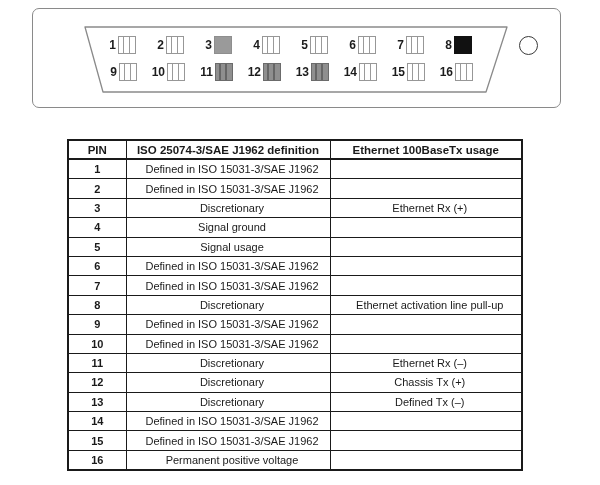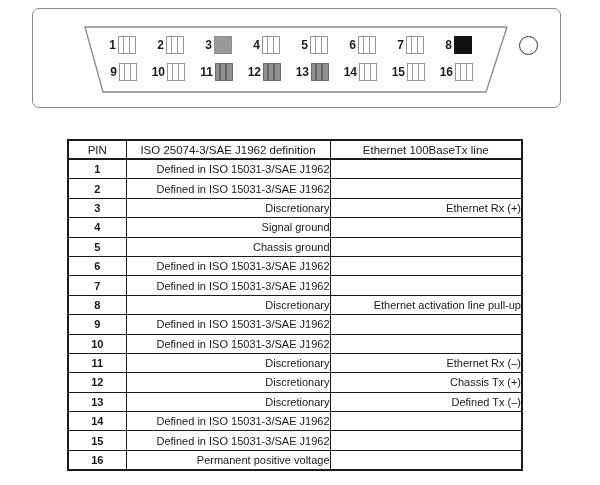--- a/index.html
+++ b/index.html
@@ -91,32 +91,32 @@
     position: absolute;
     left: 67px; top: 139px;
     border-collapse: collapse;
     border: 2px solid #1a1a1a;
     background: #ffffff;
   }
   .pin-table th {
     border: 1px solid #1a1a1a;
     border-bottom: 2px solid #1a1a1a;
     font-size: 11.5px;
-    font-weight: normal;
+    font-weight: bold;
     height: 17px;
     padding: 0 4px;
     text-align: center;
     white-space: nowrap;
   }
   .pin-table td {
     border: 1px solid #1a1a1a;
     font-size: 11px;
     height: 18.4px;
     padding: 0 0 0 8px;
-    text-align: right;
+    text-align: center;
     white-space: nowrap;
     vertical-align: middle;
   }
   .pin-table td.pin-col {
     font-weight: bold;
     text-align: center;
     padding: 0;
   }
   .col-pin { width: 58px; }
   .col-def { width: 204px; }
@@ -208,21 +208,21 @@
   <table class="pin-table">
     <colgroup>
       <col class="col-pin">
         <col class="col-def">
         <col class="col-eth">
     </colgroup>
     <thead>
       <tr>
         <th>PIN</th>
         <th>ISO 25074-3/SAE J1962 definition</th>
-        <th>Ethernet 100BaseTx line</th>
+        <th>Ethernet 100BaseTx usage</th>
       </tr>
     </thead>
     <tbody>
       <tr>
         <td class="pin-col">1</td>
         <td>Defined in ISO 15031-3/SAE J1962</td>
         <td></td>
       </tr>
       <tr>
         <td class="pin-col">2</td>
@@ -234,21 +234,21 @@
         <td>Discretionary</td>
         <td>Ethernet Rx (+)</td>
       </tr>
       <tr>
         <td class="pin-col">4</td>
         <td>Signal ground</td>
         <td></td>
       </tr>
       <tr>
         <td class="pin-col">5</td>
-        <td>Chassis ground</td>
+        <td>Signal usage</td>
         <td></td>
       </tr>
       <tr>
         <td class="pin-col">6</td>
         <td>Defined in ISO 15031-3/SAE J1962</td>
         <td></td>
       </tr>
       <tr>
         <td class="pin-col">7</td>
         <td>Defined in ISO 15031-3/SAE J1962</td>

